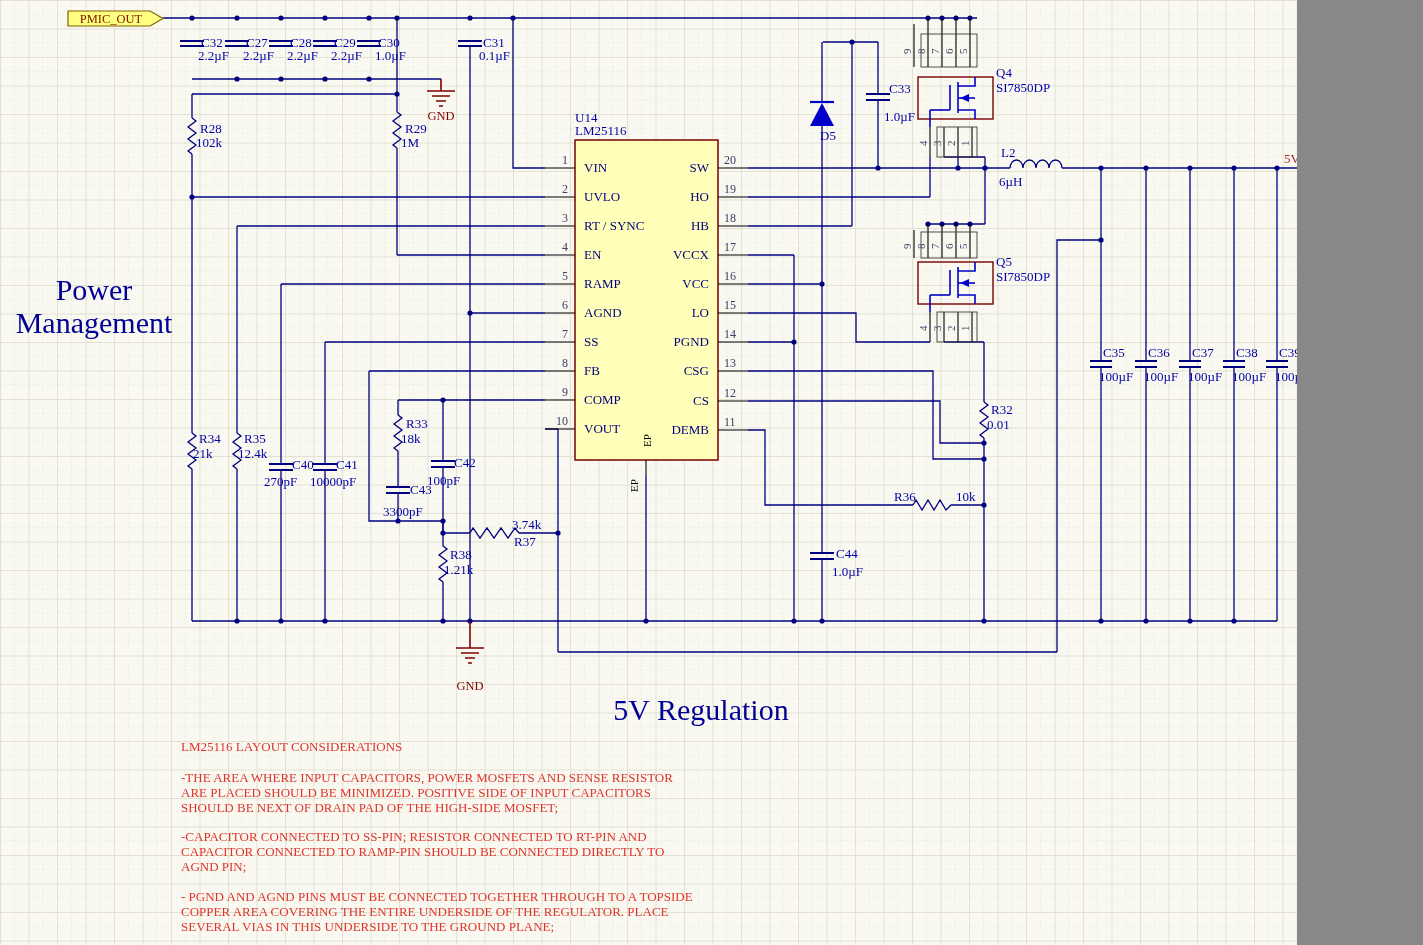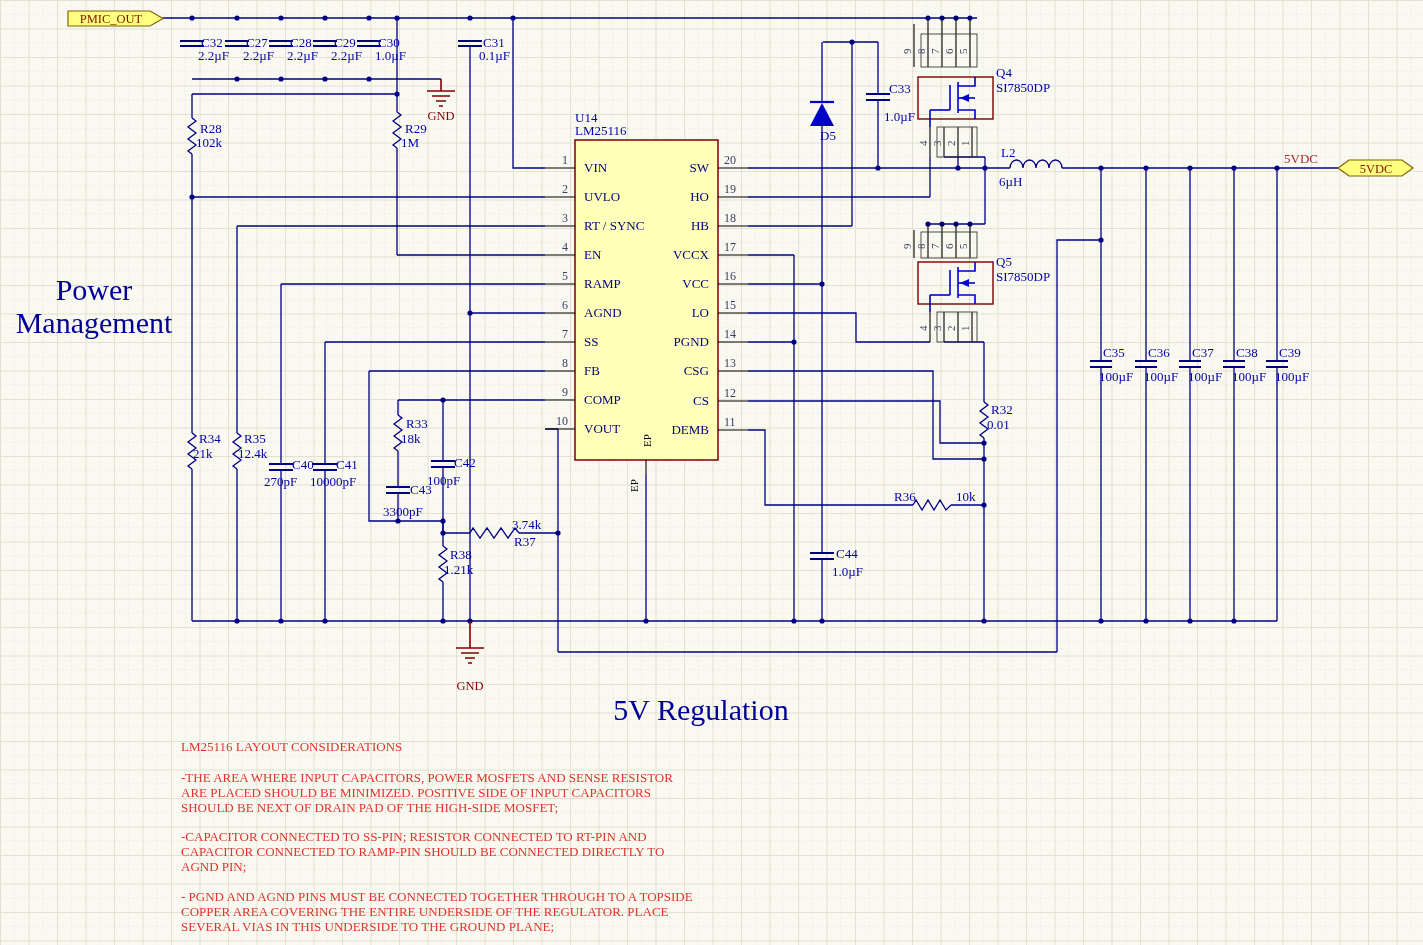--- a/index.html
+++ b/index.html
@@ -1,16 +1,16 @@
 <!DOCTYPE html>
 <html><head>
 <meta charset="utf-8">
 <style>
   html,body{margin:0;padding:0;background:#888;}
-  #sheet{position:relative;width:1423px;height:945px;background:#FAF9F1;overflow:hidden;
+  #sheet{position:relative;width:1297px;height:945px;background:#FAF9F1;overflow:hidden;
          font-family:"Liberation Serif", serif;text-decoration:underline;}
   svg{display:block}
   text{font-family:"Liberation Serif", serif;}
   .wire{stroke:#000080;stroke-width:1.3;fill:none;}
   .pin{stroke:#000000;stroke-width:1.1;fill:none;}
   .plate{stroke:#000080;stroke-width:1.8;fill:none;}
   .dot{fill:#000080;stroke:none;}
   .des{fill:#0000A6;font-size:13px;}
   .pname{fill:#000080;font-size:13px;}
   .pnum{fill:#3C3C64;font-size:12px;}

